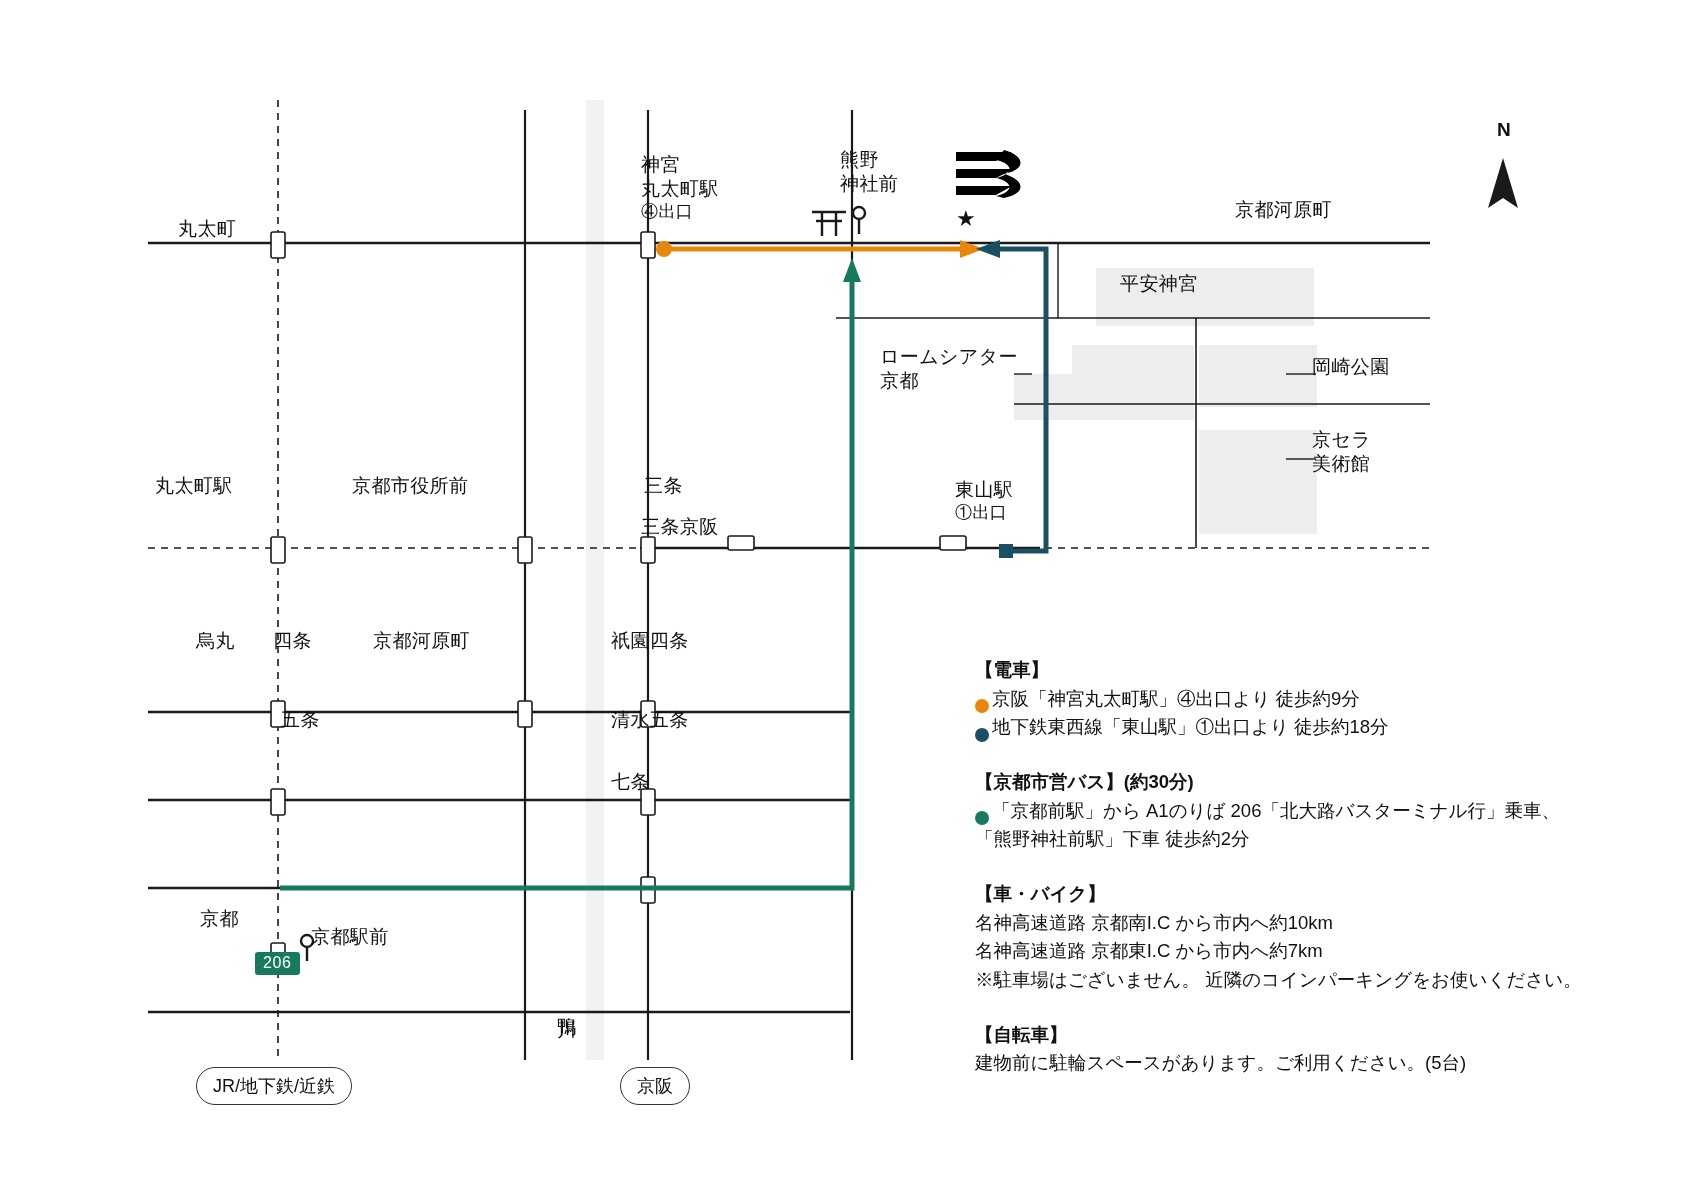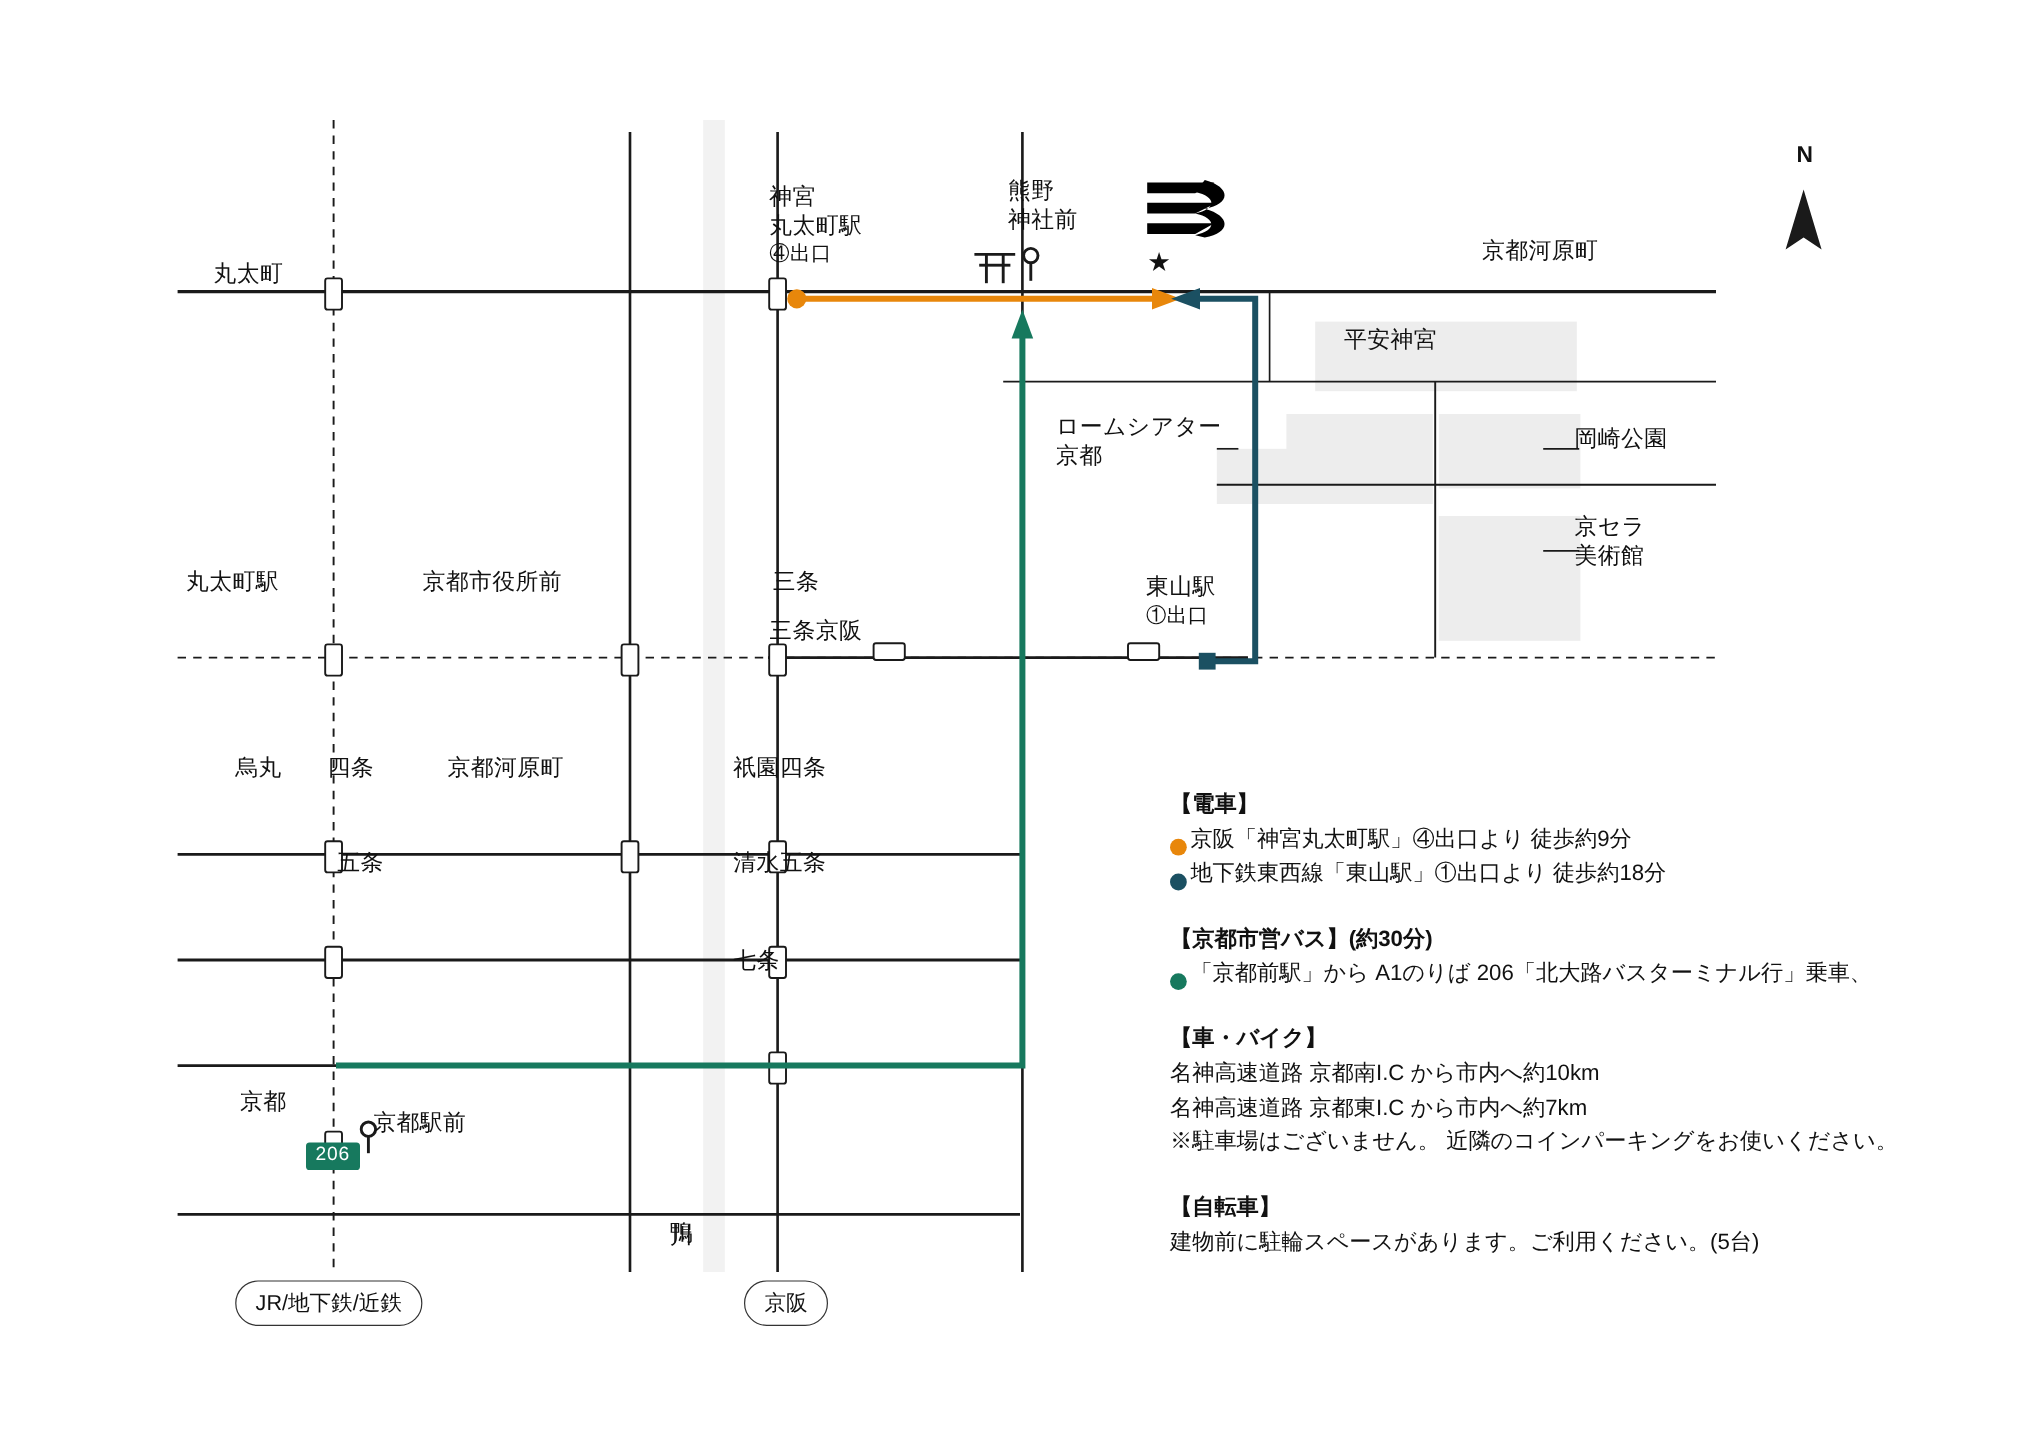--- a/index.html
+++ b/index.html
@@ -193,21 +193,21 @@
   <div class="lbl" style="left:155px; top:474px;">丸太町駅</div>
   <div class="lbl" style="left:352px; top:474px;">京都市役所前</div>
   <div class="lbl" style="left:612px; top:474px;margin-left:32px;">三条</div>
   <div class="lbl" style="left:641px; top:515px;">三条京阪</div>
   <div class="lbl" style="left:196px; top:629px;">烏丸</div>
   <div class="lbl" style="left:273px; top:629px;">四条</div>
   <div class="lbl" style="left:373px; top:629px;">京都河原町</div>
   <div class="lbl" style="left:611px; top:629px;">祇園四条</div>
   <div class="lbl" style="left:281px; top:708px;">五条</div>
   <div class="lbl" style="left:611px; top:708px;">清水五条</div>
-  <div class="lbl" style="left:611px; top:790px;text-align:center;">七条</div>
+  <div class="lbl" style="left:611px; top:770px;text-align:center;">七条</div>
   <div class="lbl" style="left:200px; top:907px;">京都</div>
 
   <div class="lbl" style="left:641px; top:153px;">
     <div>神宮</div>
       <div>丸太町駅</div>
       <div style="font-size:17px;">④出口</div>
   </div>
   <div class="lbl" style="left:840px; top:148px;">
     <div>熊野</div>
       <div>神社前</div>
@@ -253,20 +253,21 @@
         <span class="txt">地下鉄東西線「東山駅」①出口より 徒歩約18分</span>
       </div>
     </div>
 
     <div class="block">
       <div class="head">【京都市営バス】(約30分)</div>
       <div class="row">
         <span class="dot" style="background:#17795E;"></span>
         <span class="txt">「京都前駅」から A1のりば 206「北大路バスターミナル行」乗車、</span>
       </div>
+      <div>「熊野神社前駅」下車 徒歩約2分</div>
     </div>
 
     <div class="block">
       <div class="head">【車・バイク】</div>
       <div>名神高速道路 京都南I.C から市内へ約10km</div>
       <div>名神高速道路 京都東I.C から市内へ約7km</div>
       <div>※駐車場はございません。 近隣のコインパーキングをお使いください。</div>
     </div>
 
     <div class="block">

